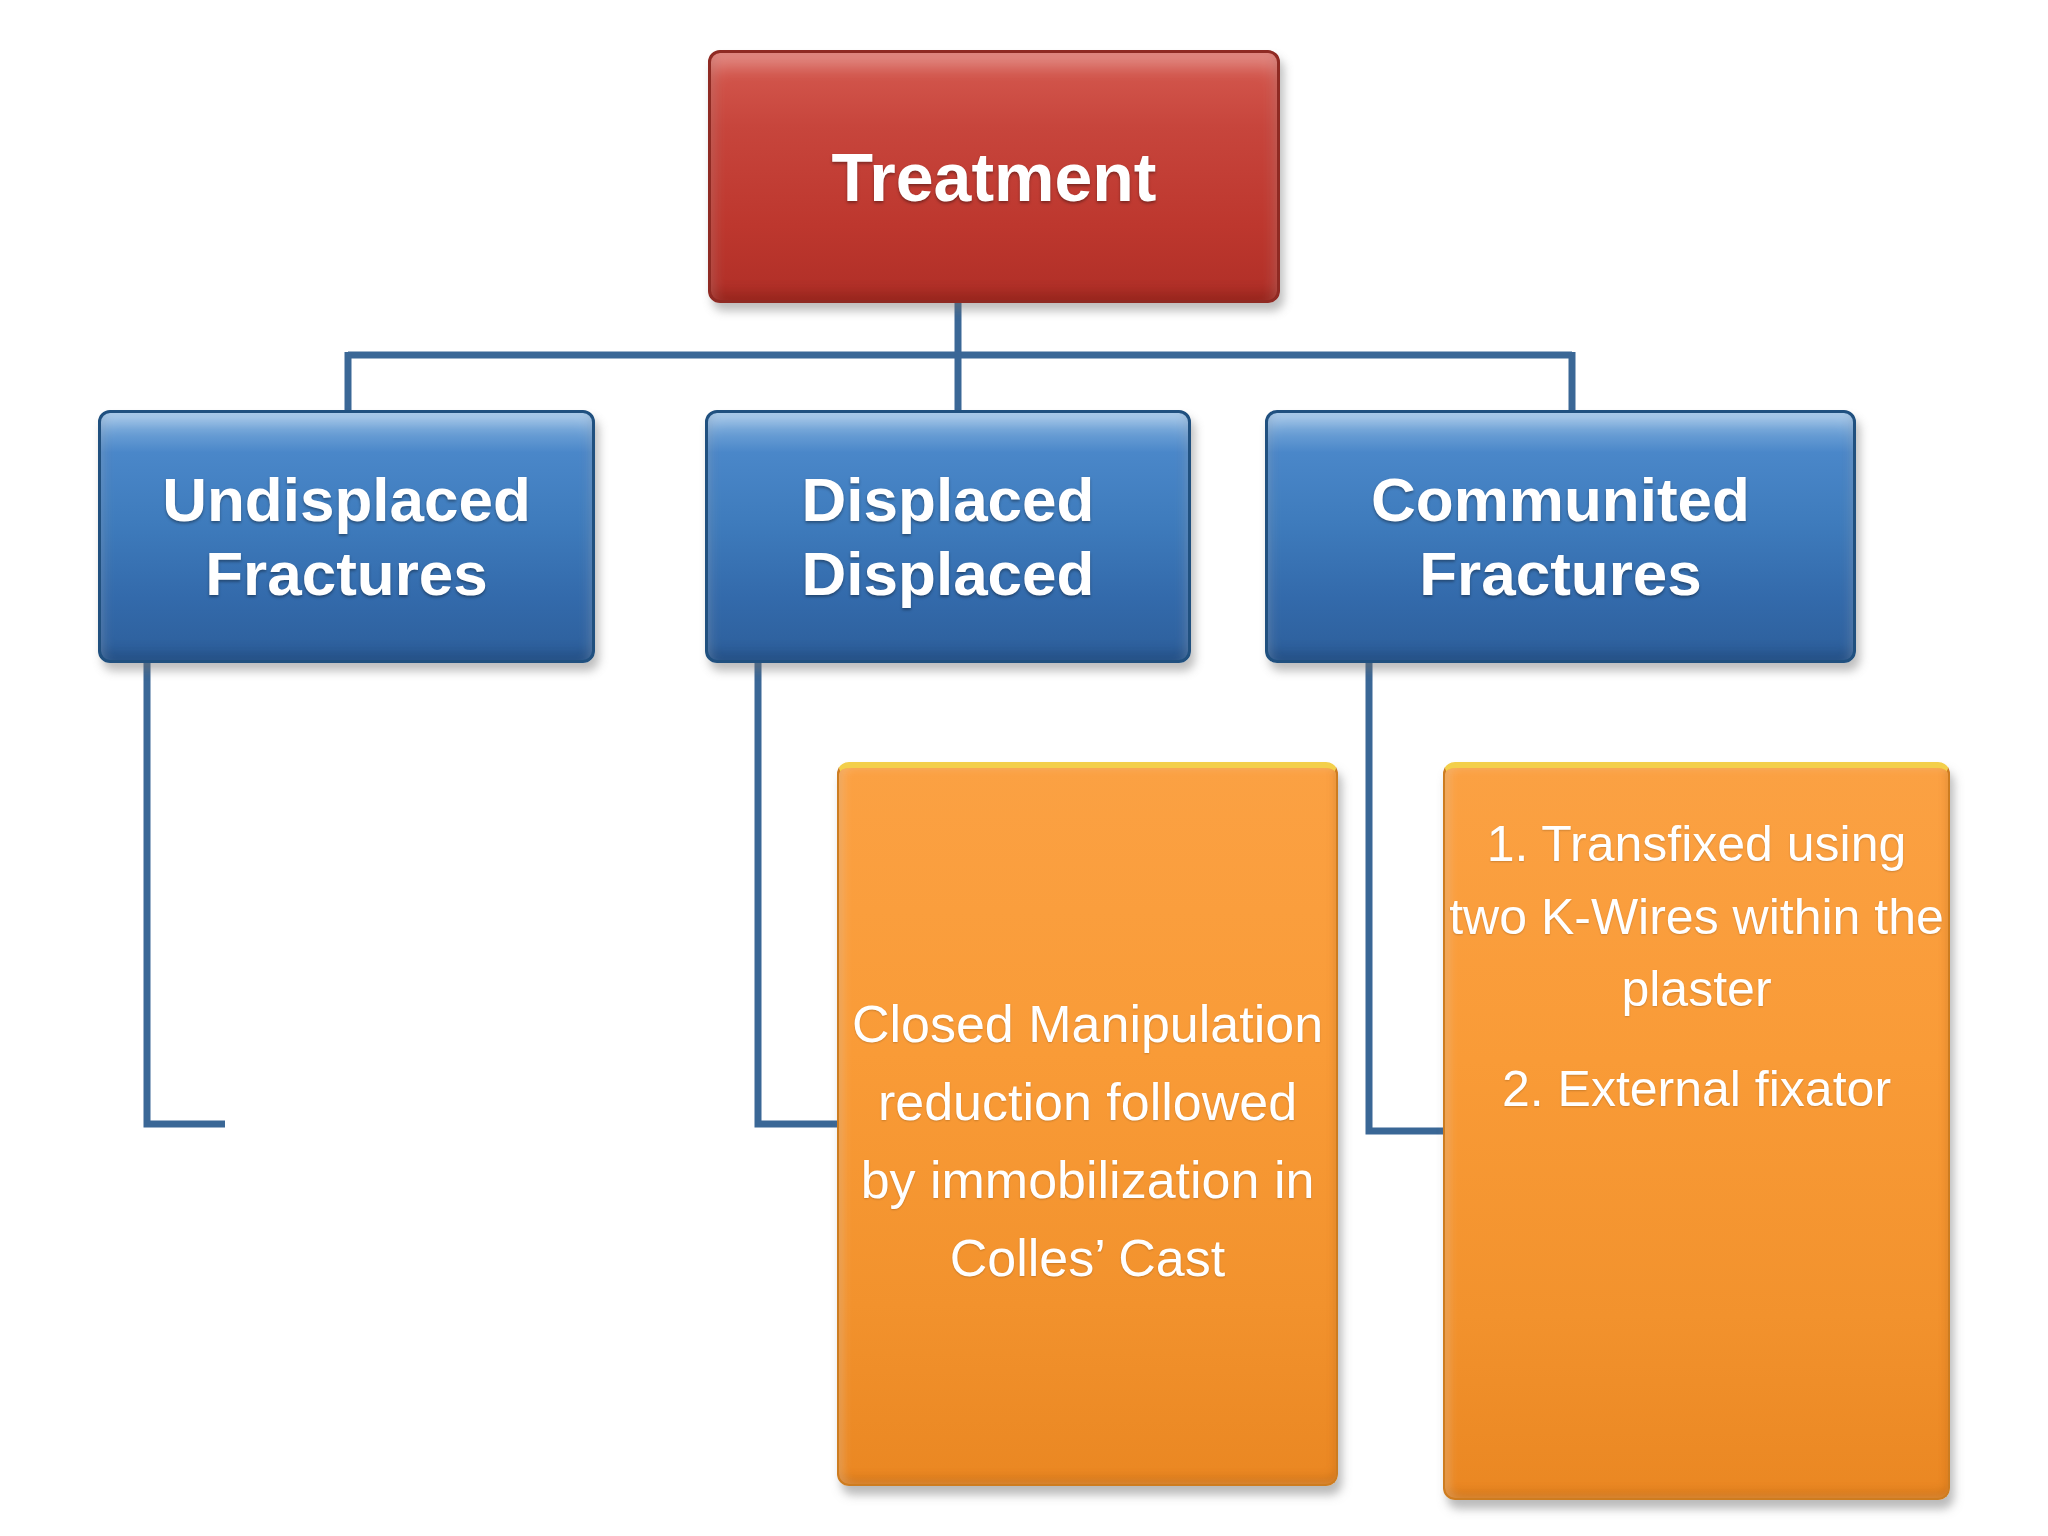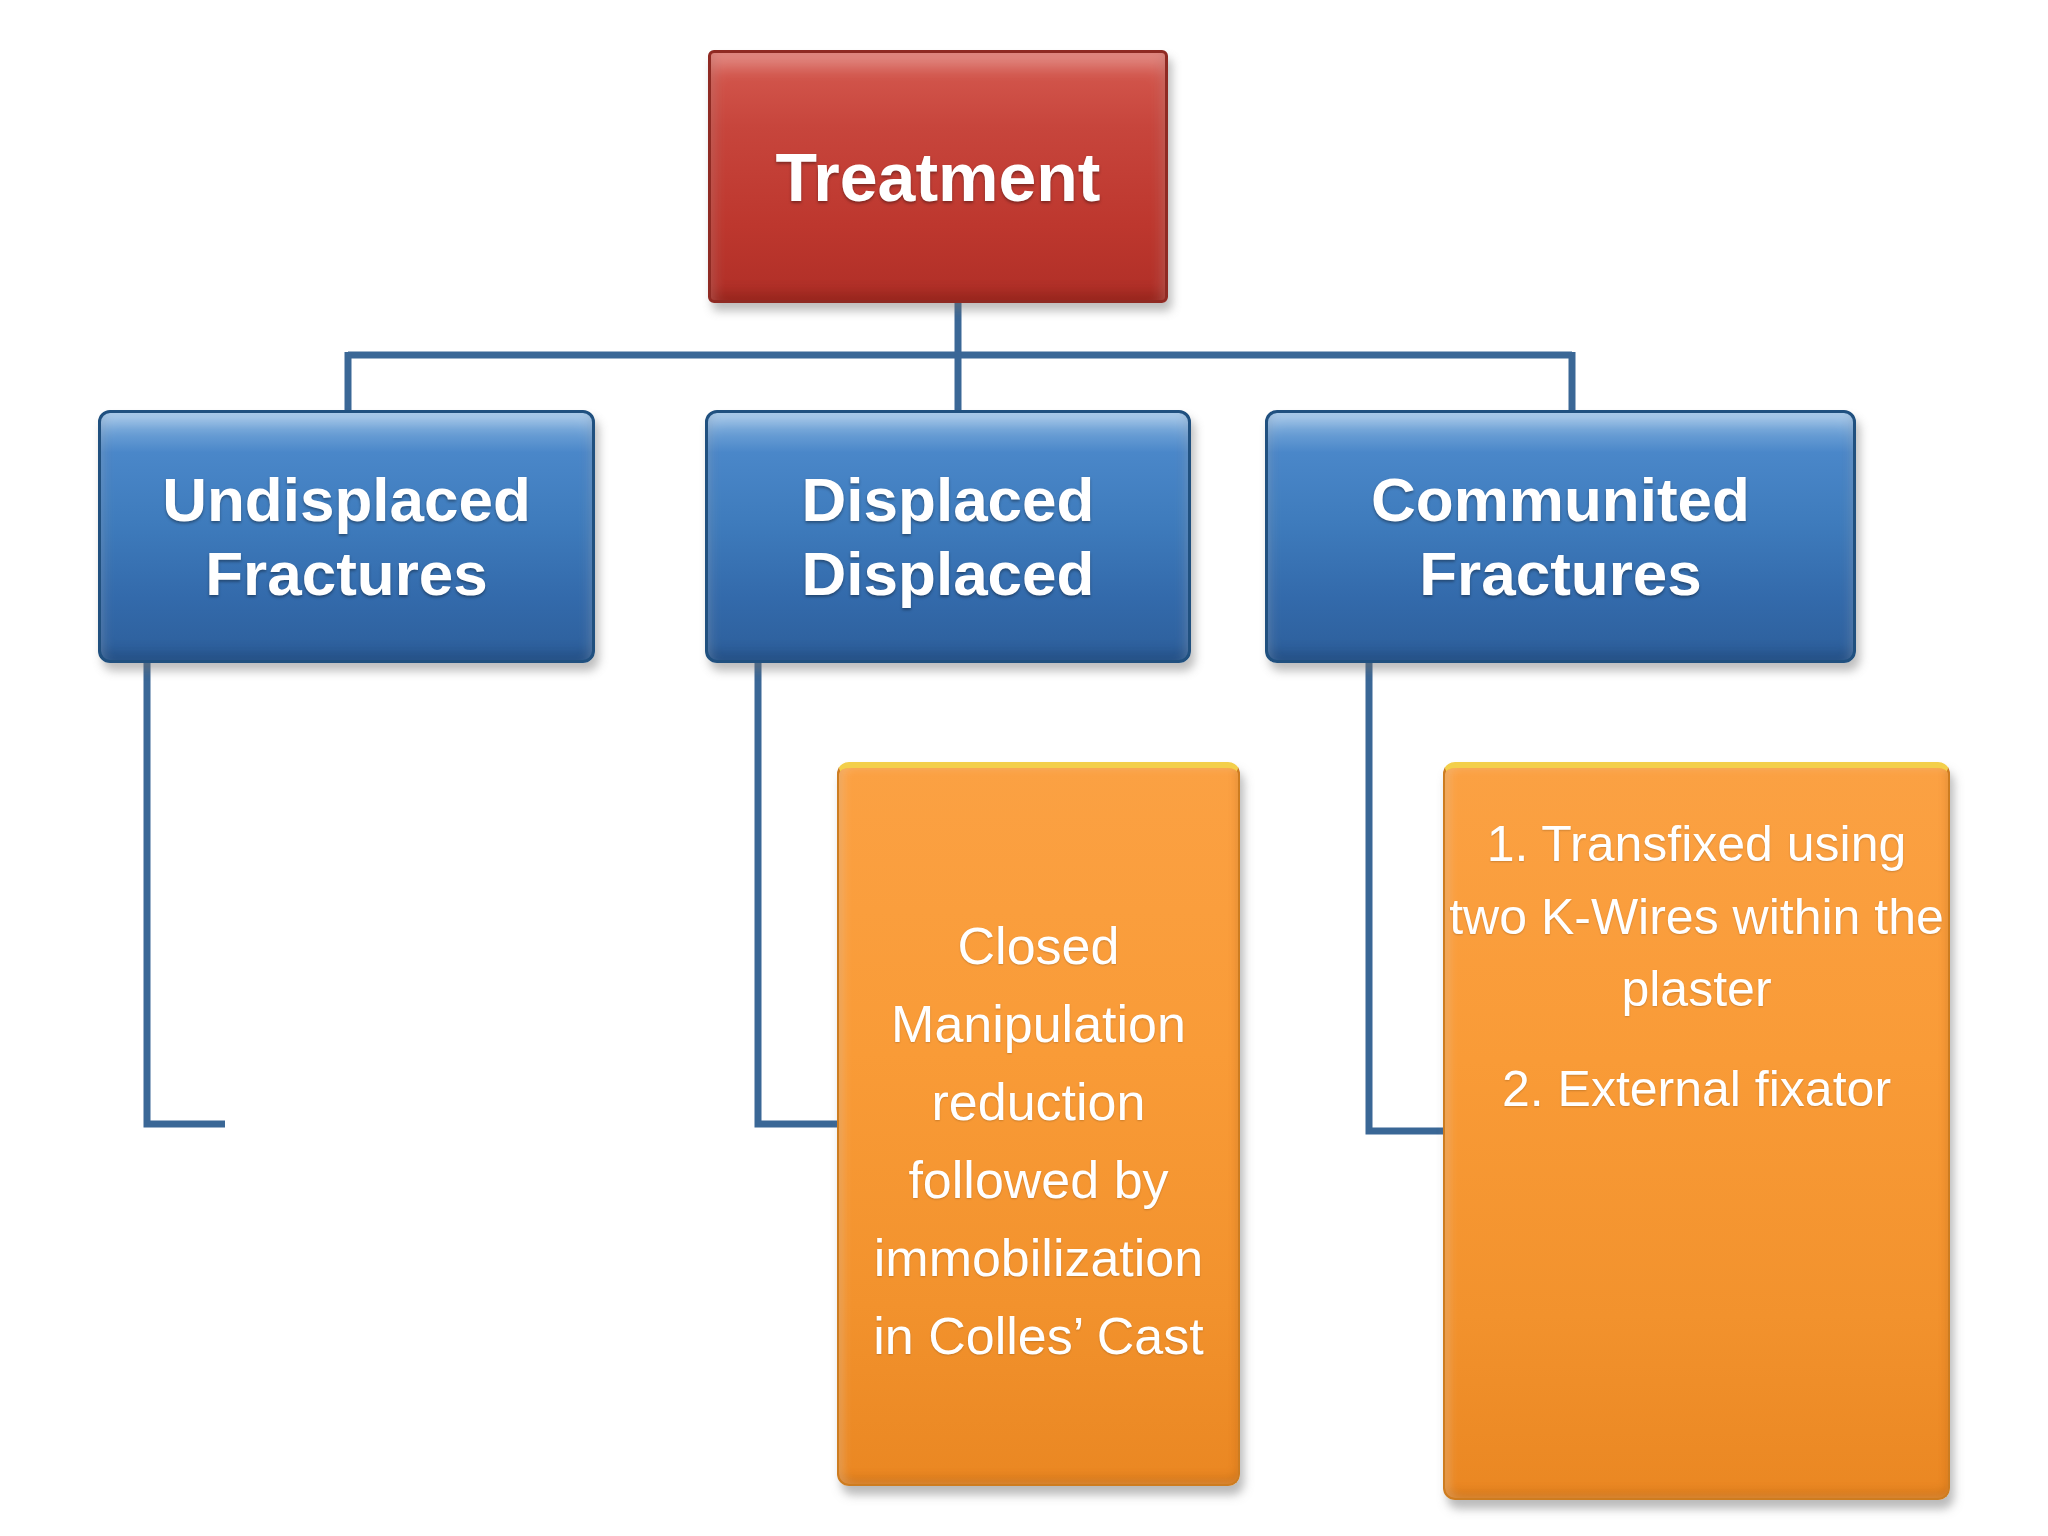--- a/index.html
+++ b/index.html
@@ -26,24 +26,24 @@
     box-sizing: border-box;
     display: flex;
     align-items: center;
     justify-content: center;
     text-align: center;
     color: #ffffff;
   }
   
   .box.root {
     left: 708px; top: 50px;
-    width: 460px; height: 253px;
+    width: 572px; height: 253px;
     background: linear-gradient(180deg, #d65b51 0%, #c7453c 30%, #bd372e 70%, #b02f27 100%);
     border: 3px solid #8f2a23;
-    border-radius: 6px;
+    border-radius: 12px;
     box-shadow: 4px 8px 10px rgba(110,110,110,0.45),
                 inset 0 14px 16px rgba(255,255,255,0.28),
                 inset 0 -8px 12px rgba(80,10,5,0.25);
     font-size: 68px;
     font-weight: 700;
     text-shadow: 0 2px 3px rgba(0,0,0,0.35);
   }
   
   .box.branch {
     top: 410px; height: 253px;
@@ -70,21 +70,21 @@
     border-radius: 12px;
     box-shadow: 4px 9px 10px rgba(120,120,120,0.50),
                 inset 5px 0 8px rgba(255,255,255,0.22),
                 inset 0 -6px 10px rgba(150,75,5,0.30);
     font-size: 52px;
     font-weight: 400;
     line-height: 1.5;
     text-shadow: 0 1px 2px rgba(0,0,0,0.18);
   }
   .box.detail.o1 { left: 223px;  width: 507px; height: 724px; padding: 40px 12px 0 12px; }
-  .box.detail.o2 { left: 837px;  width: 403px; height: 724px; padding: 30px 12px 0 12px; }
+  .box.detail.o2 { left: 837px;  width: 501px; height: 724px; padding: 30px 12px 0 12px; }
   .box.detail.o3 {
     left: 1443px; width: 507px; height: 738px;
     padding: 40px 4px 0 4px;
     font-size: 50px;
     line-height: 1.45;
     display: block;
   }
   .box.detail.o3 p { margin: 0 0 27px 0; }
 </style>
 </head>

